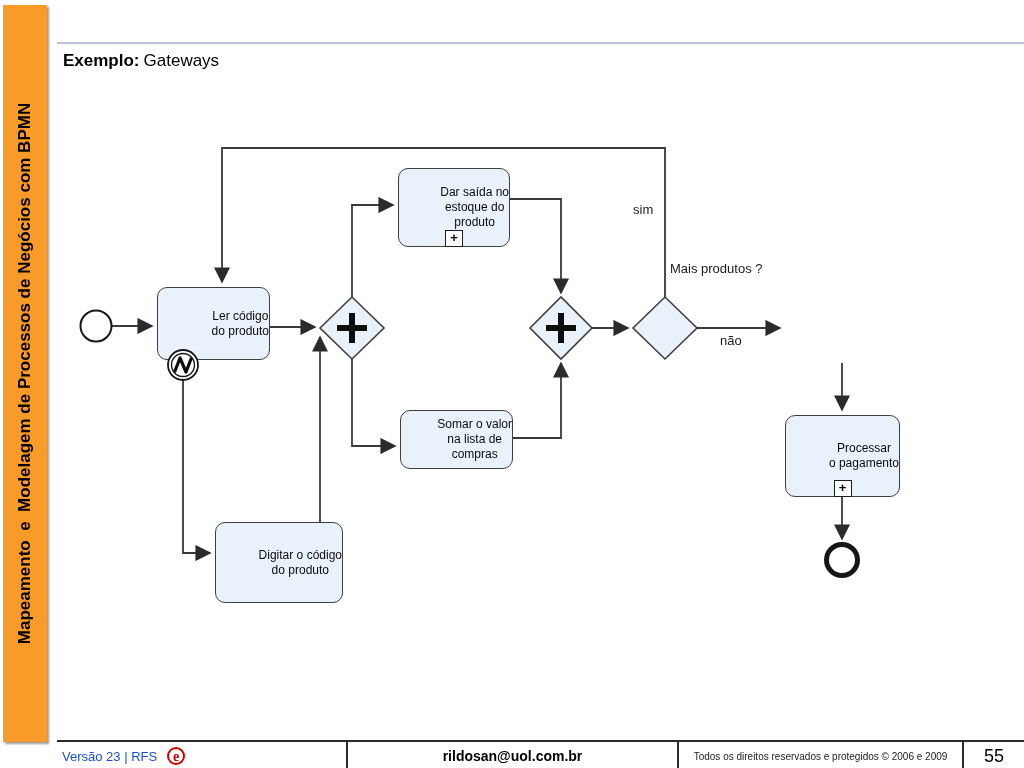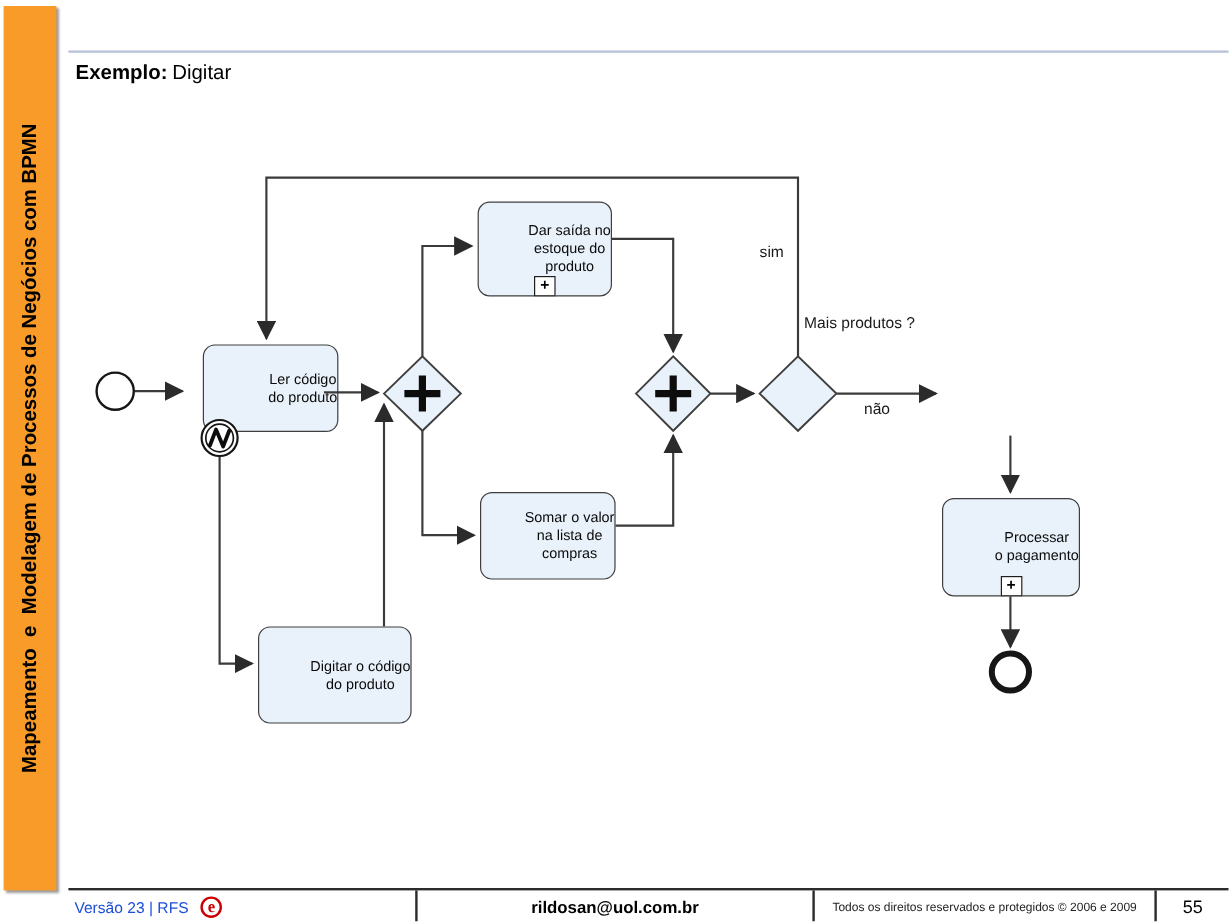--- a/index.html
+++ b/index.html
@@ -68,33 +68,33 @@
   .version { font-size:13px; font-weight:normal; color:#1d4ed8; white-space:nowrap; }
   .logo { font-family:"Liberation Serif", serif; font-weight:bold; font-size:20px; color:#000; white-space:nowrap; display:flex; align-items:center; }
   .logo-e {
     display:inline-block; width:18px; height:18px; margin-right:1px;
     border:2px solid var(--logo-red); border-radius:50%;
     color:var(--logo-red); font-size:14px; line-height:16px; text-align:center;
     font-family:"Liberation Serif", serif; font-weight:bold; box-sizing:border-box;
   }
   .email { font-size:14px; font-weight:bold; color:#000; }
   .copyright { font-size:10px; color:#222; }
-  .page-num { font-size:15px; color:#000; }
+  .page-num { font-size:18px; color:#000; }
 </style>
 </head>
 <body>
 
 <div class="slide">
 
   <div class="sidebar"></div>
   <div class="sidebar-text">Mapeamento  e  Modelagem de Processos de Negócios com BPMN</div>
 
   <div class="title-rule"></div>
   <div class="subtitle">
-    <b>Exemplo:</b><span>Digitar</span>
+    <b>Exemplo:</b><span>Gateways</span>
   </div>
 
   <svg class="diagram-svg" width="1024" height="768" viewBox="0 0 1024 768">
     <defs>
       <marker id="arr" viewBox="0 0 10 10" refX="9" refY="5" markerWidth="9" markerHeight="9" orient="auto-start-reverse">
         <path d="M0 0 L10 5 L0 10 z" fill="#2b2b2b"></path>
       </marker>
     </defs>
 
     <path class="flow" d="M112 326 H152" marker-end="url(#arr)"></path>
@@ -123,28 +123,28 @@
 
     <circle class="event" cx="96" cy="326" r="15.5" stroke-width="2"></circle>
     <g>
       <circle class="event" cx="183" cy="365" r="15" stroke-width="1.8"></circle>
       <circle class="event" cx="183" cy="365" r="11.5" stroke-width="1.4"></circle>
       <polyline class="err-icon" points="175,371 180,358 186,372 191,359"></polyline>
     </g>
     <circle class="event" cx="842" cy="560" r="15.5" stroke-width="5"></circle>
   </svg>
 
-  <div class="task" style="left:157px; top:287px; width:113px; height:73px;margin-left:12px;">Ler código
+  <div class="task" style="left:157px; top:287px; width:113px; height:73px;">Ler código
 do produto</div>
 
   <div class="task" style="left:398px; top:168px; width:112px; height:79px;"><span>Dar saída no
 estoque do
 produto</span><span class="subproc">+</span></div>
 
-  <div class="task" style="left:400px; top:410px; width:113px; height:73px;">Somar o valor
+  <div class="task" style="left:400px; top:410px; width:113px; height:59px;">Somar o valor
 na lista de
 compras</div>
 
   <div class="task" style="left:215px; top:522px; width:128px; height:81px;">Digitar o código
 do produto</div>
 
 
   <div class="task" style="left:785px; top:415px; width:115px; height:82px;"><span>Processar
 o pagamento</span><span class="subproc">+</span></div>
 

